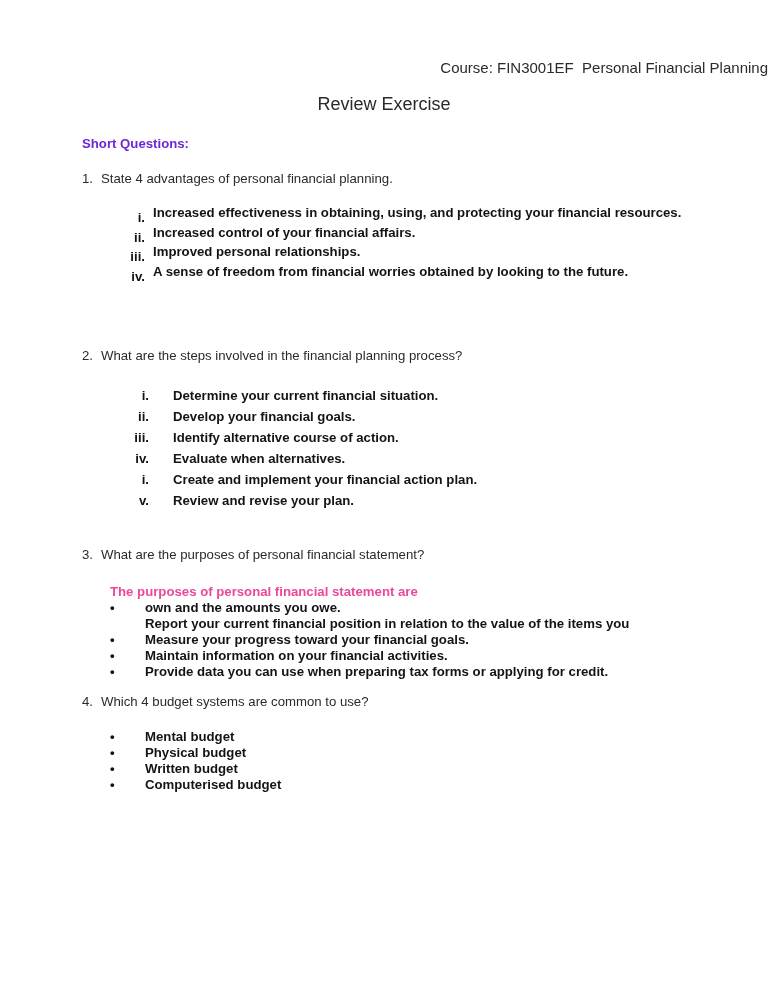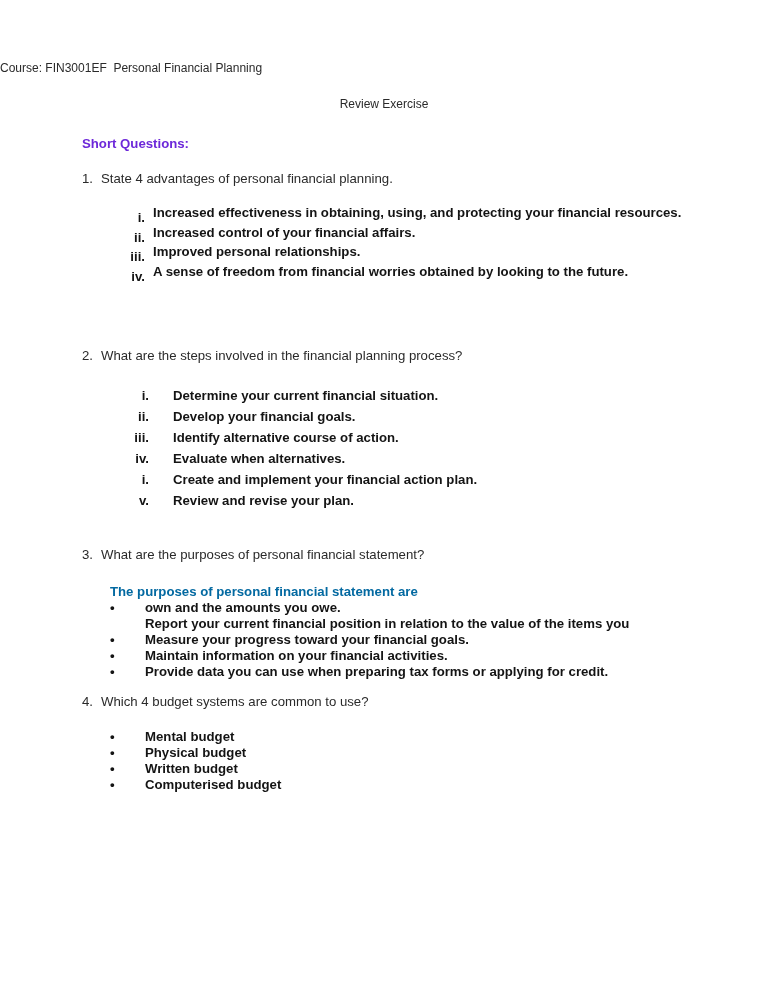--- a/index.html
+++ b/index.html
@@ -22,33 +22,33 @@
     inset: 0;
     background: #ffffff;
   }
 
   
   .doc-title {
     position: absolute;
     left: 0;
     right: 0;
     top: 60px;
-    text-align: left;
-    font-size: 12px;
+    text-align: right;
+    font-size: 15px;
     line-height: 16px;
     white-space: pre;
     color: #2a2a2a;
   }
   .doc-subtitle {
     position: absolute;
     left: 0;
     right: 0;
     top: 96px;
     text-align: center;
-    font-size: 12px;
+    font-size: 18px;
     line-height: 16px;
     color: #2a2a2a;
   }
 
   
   .section-label {
     position: absolute;
     left: 82px;
     top: 136px;
     font-size: 13.2px;
@@ -140,21 +140,21 @@
     line-height: 21px;
   }
 
   
   .bullet-intro {
     position: absolute;
     left: 110px;
     font-size: 13.2px;
     font-weight: bold;
     line-height: 16px;
-    color: #0369a1;
+    color: #ec4899;
   }
   #bullet-intro-3 { top: 584px; }
 
   .bullet-list {
     position: absolute;
     font-size: 13.2px;
     font-weight: bold;
     color: #141414;
   }
   .bullet-row {

